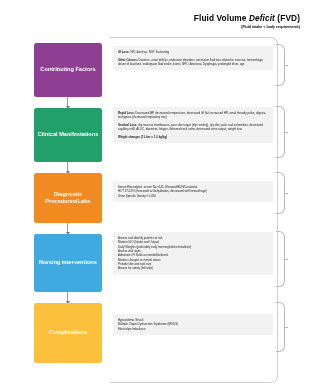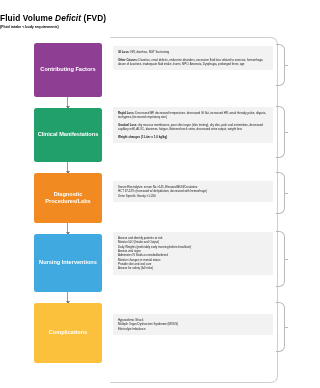--- a/index.html
+++ b/index.html
@@ -11,21 +11,21 @@
   }
   #page{
     position:relative;
     width:300px; height:388px;
     background:#ffffff;
   }
 
   
   .title-wrap{
     position:absolute; left:0; top:13px; width:300px;
-    text-align:left;
+    text-align:right;
   }
   .title{
     font-size:8.3px; font-weight:bold; color:#000;
     letter-spacing:0.1px; line-height:10px;
   }
   .title .ital{ font-style:italic; }
   .subtitle{
     font-size:3.6px; font-weight:bold; color:#000;
     line-height:6px; margin-top:1px;
   }

